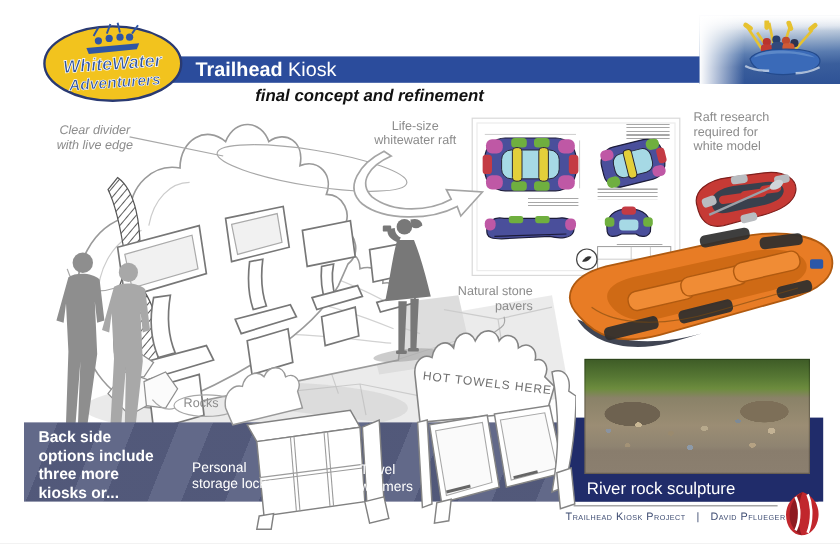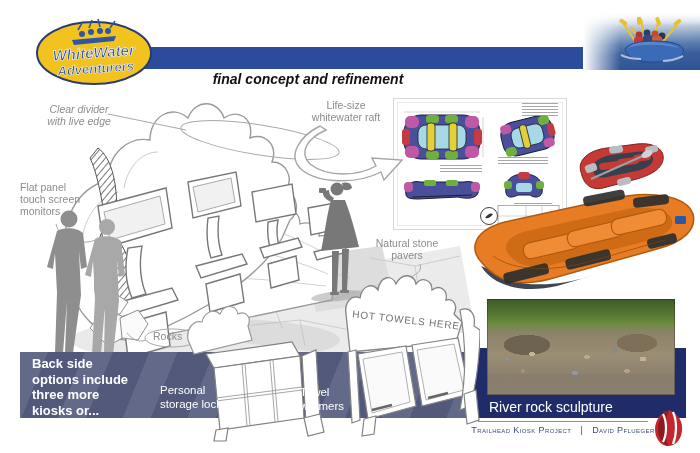--- a/index.html
+++ b/index.html
@@ -15,21 +15,21 @@
   .hsub{left:208px;top:71px;width:200px;text-align:center;font-style:italic;font-weight:700;
         font-size:14px;color:#111;z-index:6;white-space:nowrap;}
   
   .waterphoto{left:583px;top:13px;width:117px;height:57px;z-index:5;
      background:linear-gradient(178deg,#eef1f5 0%,#d3dce8 20%,#93aac9 38%,#5a7cb0 55%,#3a5e9c 72%,#2e5296 100%);}
   .waterfadeL{left:0;top:0;width:100%;height:100%;
      background:linear-gradient(90deg,#fff 0%,rgba(255,255,255,0) 32%),
                 linear-gradient(180deg,#fff 0%,rgba(255,255,255,0) 22%);}
   
   .ann{color:#8c8c8c;font-size:10.5px;line-height:1.13;white-space:pre-line;z-index:20;}
-  .annC{text-align:center;} .annR{text-align:center;}
+  .annC{text-align:center;} .annR{text-align:right;}
   
   .banner{left:20px;top:352px;width:662px;height:66px;background:#5a6183;z-index:12;
      overflow:hidden;}
   .banner .stripes{position:absolute;left:0;top:0;width:100%;height:100%;
      background:repeating-linear-gradient(112deg,rgba(255,255,255,0.05) 0 26px,rgba(10,15,40,0.10) 26px 60px);}
   .bannerBold{left:32px;top:356px;width:130px;color:#fff;font-weight:bold;font-size:13px;
      line-height:1.2;white-space:pre-line;z-index:20;}
   .bannerTxt{color:#fff;font-size:11.5px;line-height:1.18;white-space:pre-line;z-index:20;}
   
   .navy{left:473px;top:348px;width:213px;height:70px;background:#202c6a;z-index:13;}
@@ -61,20 +61,21 @@
   .sk{z-index:10;} .skf{z-index:15;pointer-events:none;}
   .hottowels{left:352px;top:315px;width:118px;color:#6f6f6f;font-size:10px;letter-spacing:.8px;
      transform:rotate(6.5deg);z-index:21;white-space:nowrap;font-weight:500;}
 </style>
 </head>
 <body>
 
 <div class="page">
 
   <div class="abs hbar"></div>
+  <div class="abs htitle"><b>Trailhead</b><span> Kiosk</span></div>
   <div class="abs hsub">final concept and refinement</div>
 
   <div class="abs waterphoto">
     <div class="abs waterfadeL"></div>
     <svg class="svgabs" style="left:18px;top:4px;" width="96" height="52" viewBox="0 0 96 52">
       <g stroke="#e6c230" stroke-width="2.2">
         <line x1="34" y1="24" x2="22" y2="6"></line>
           <line x1="44" y1="22" x2="40" y2="2"></line>
         <line x1="52" y1="22" x2="58" y2="3"></line>
           <line x1="62" y1="24" x2="76" y2="8"></line>
@@ -364,25 +365,25 @@
   <div class="abs bannerBold">Back side
 options include
 three more
 kiosks or...</div>
   <div class="abs bannerTxt" style="left:300px;top:386px;">Towel
 warmers</div>
   <div class="abs rivercap">River rock sculpture</div>
 
   <div class="abs ann annC" style="left:34px;top:104px;width:90px;font-style:italic;">Clear divider
 with live edge</div>
-  <div class="abs ann" style="left:20px;top:182px;width:82px;">Flat panel
-touch screen
-monitors</div>
   <div class="abs ann annC" style="left:290px;top:100px;width:112px;">Life-size
 whitewater raft</div>
+  <div class="abs ann" style="left:578px;top:93px;width:82px;">Raft research
+required for
+white model</div>
   <div class="abs ann annR" style="left:370px;top:238px;width:74px;">Natural stone
 pavers</div>
   <div class="abs ann" style="left:153px;top:331px;">Rocks</div>
 
   <div class="abs footline"></div>
   <div class="abs foot">
     <span>Trailhead Kiosk Project</span>
     <span>|</span>
     <span>David Pflueger</span>
   </div>

